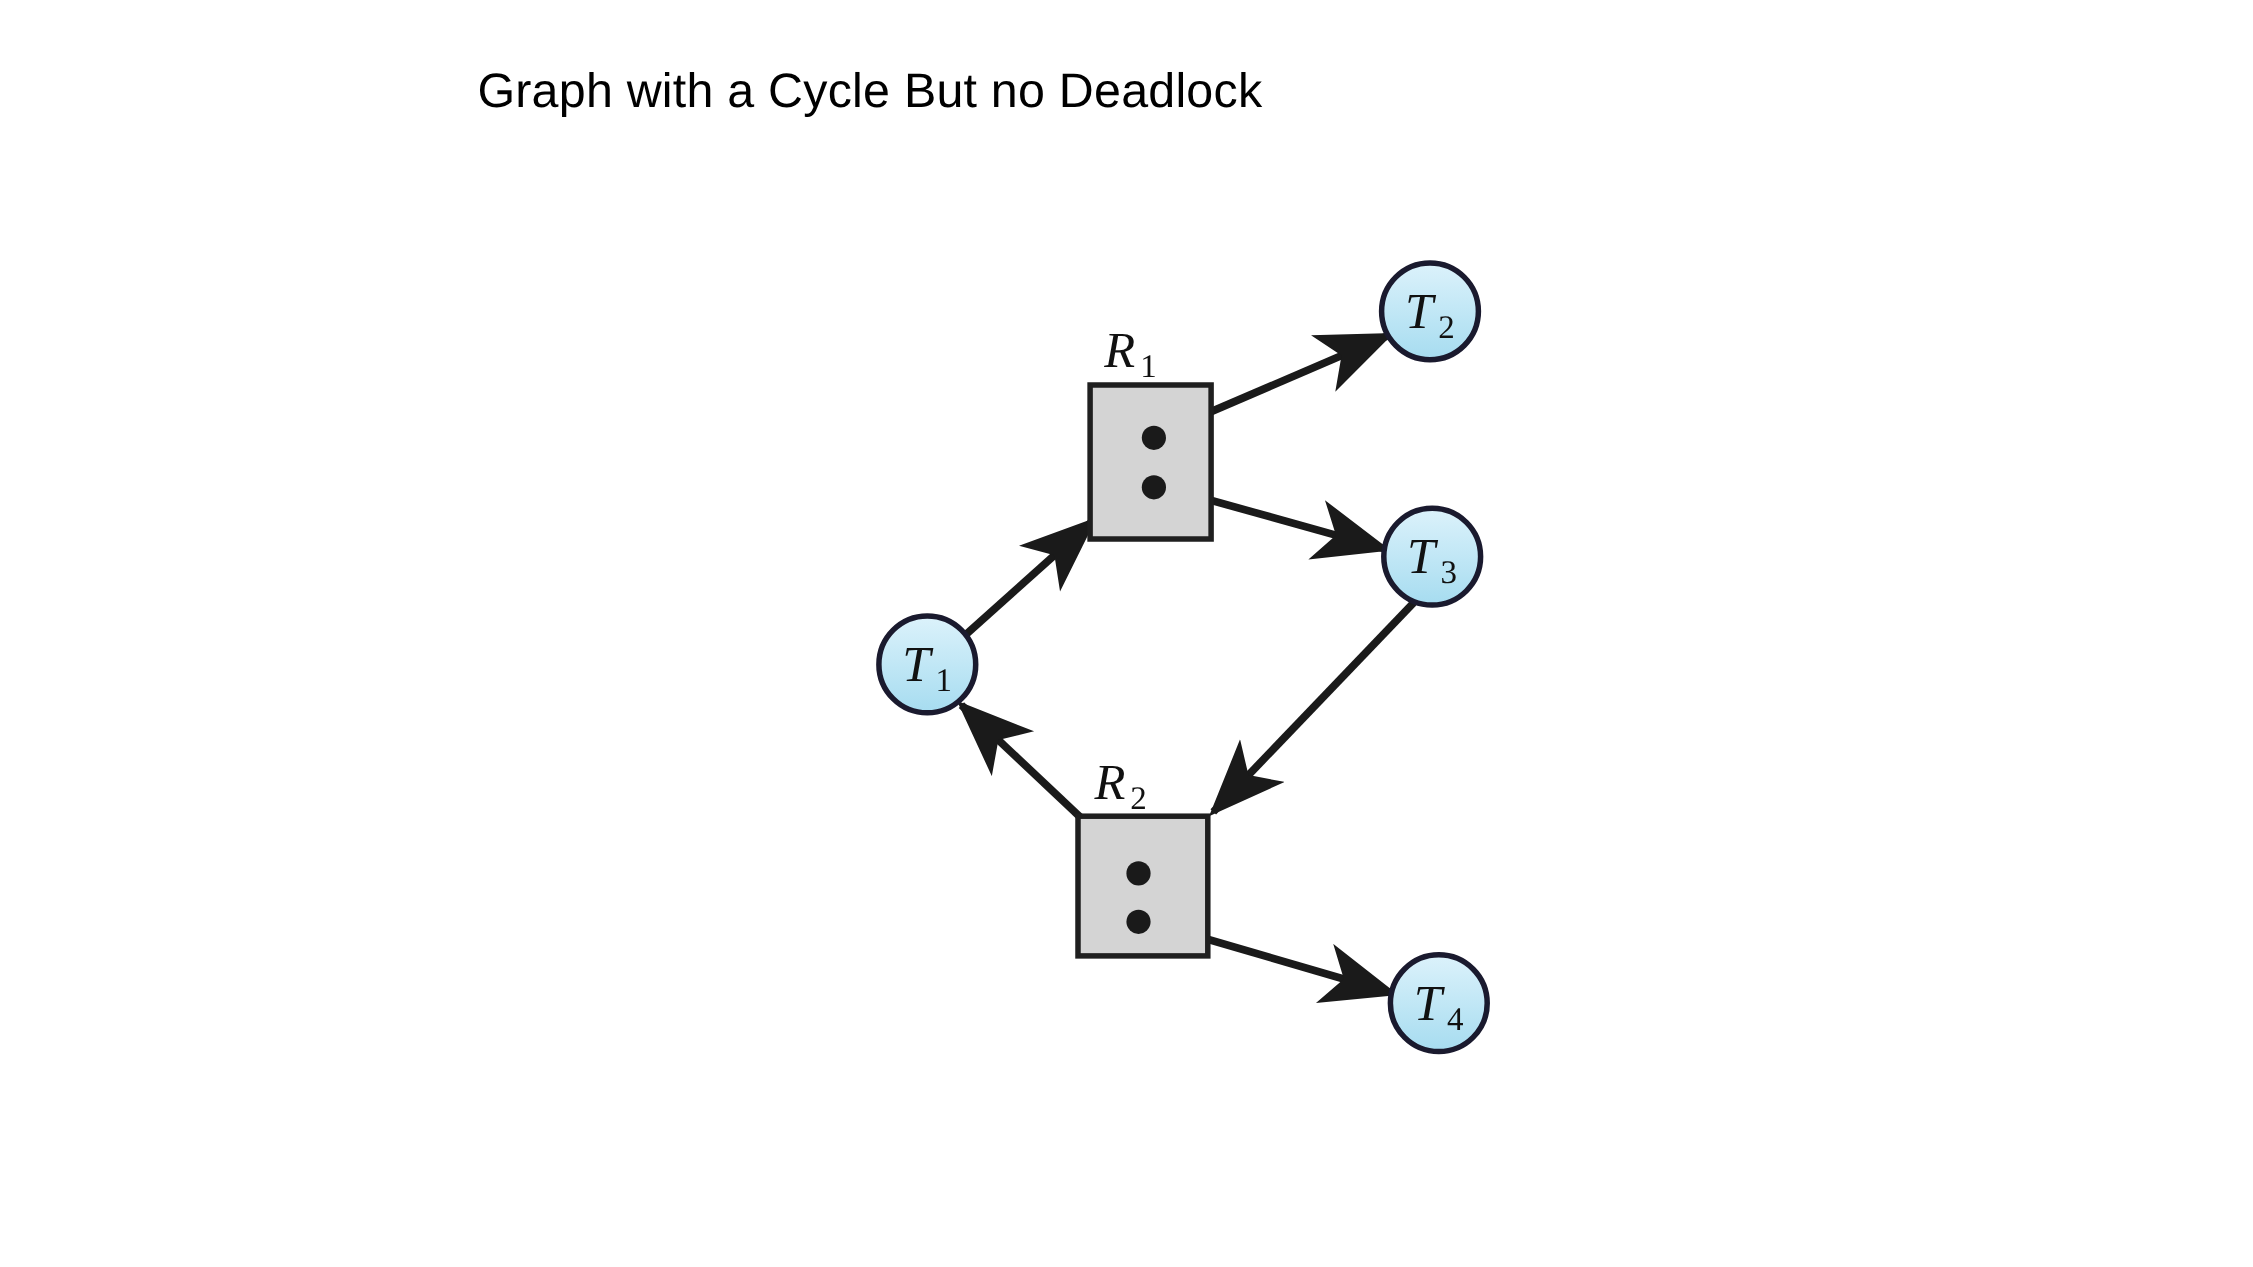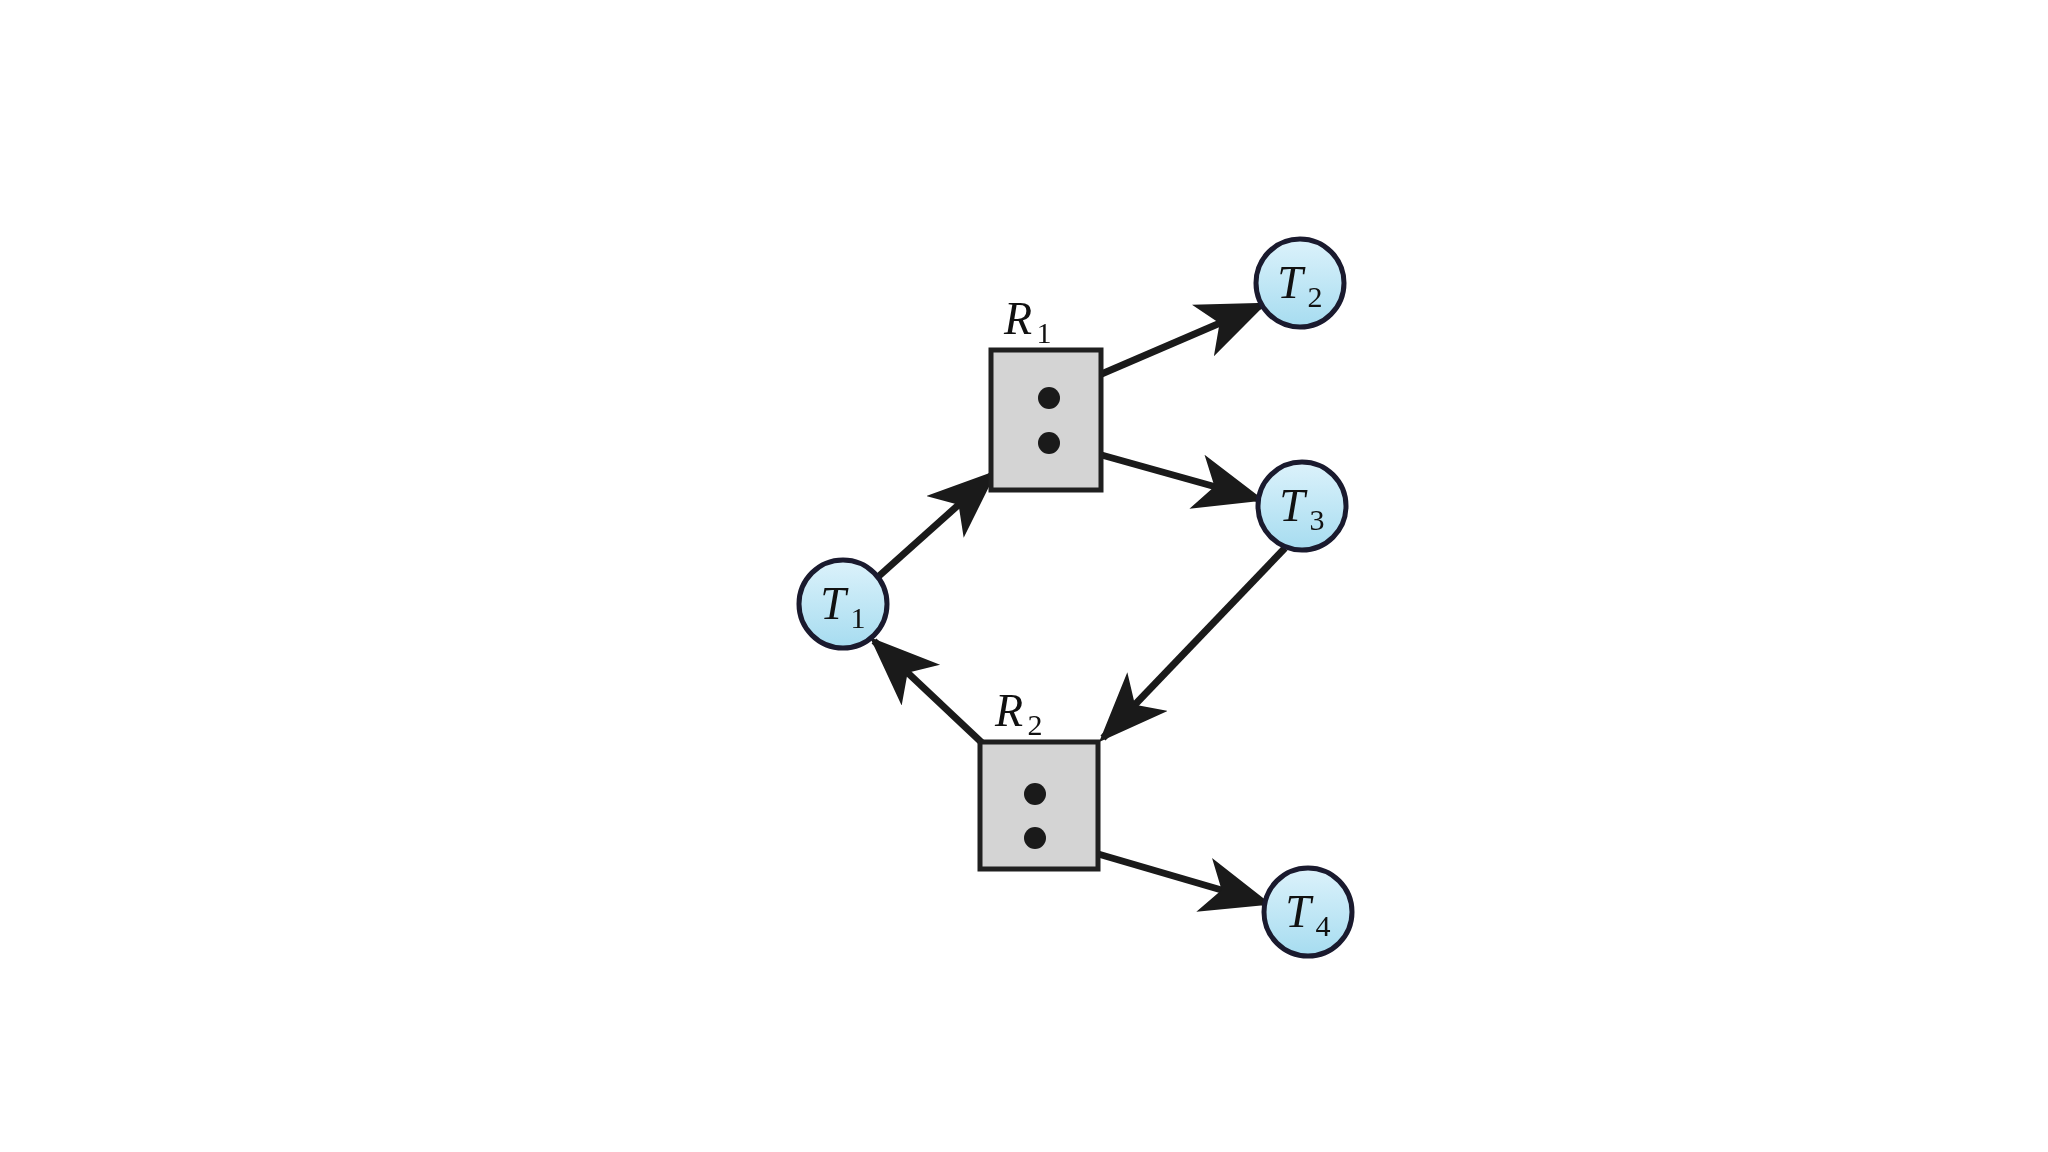--- a/index.html
+++ b/index.html
@@ -47,20 +47,21 @@
   .node-label-main { font-size: 46px; }
   .node-label-sub  { font-size: 30px; font-style: normal; }
   .res-label-main  { font-size: 46px; }
   .res-label-sub   { font-size: 30px; font-style: normal; }
 </style>
 </head>
 <body>
 
 <div id="slide">
 
+  <div id="slide-title">Graph with a Cycle But no Deadlock</div>
 
   <svg id="graph-canvas" viewBox="0 0 2048 1152">
 
     <defs>
       <linearGradient id="threadGrad" x1="0" y1="0" x2="0" y2="1">
         <stop offset="0%" stop-color="#dcf2fb"></stop>
         <stop offset="100%" stop-color="#a6dcf0"></stop>
       </linearGradient>
       <marker id="arrowHead" markerWidth="11" markerHeight="11" refX="9.2" refY="4" orient="auto" markerUnits="strokeWidth">
         <path d="M0,0 L10,4 L0,8 L2.6,4 z" fill="#1a1a1a"></path>

